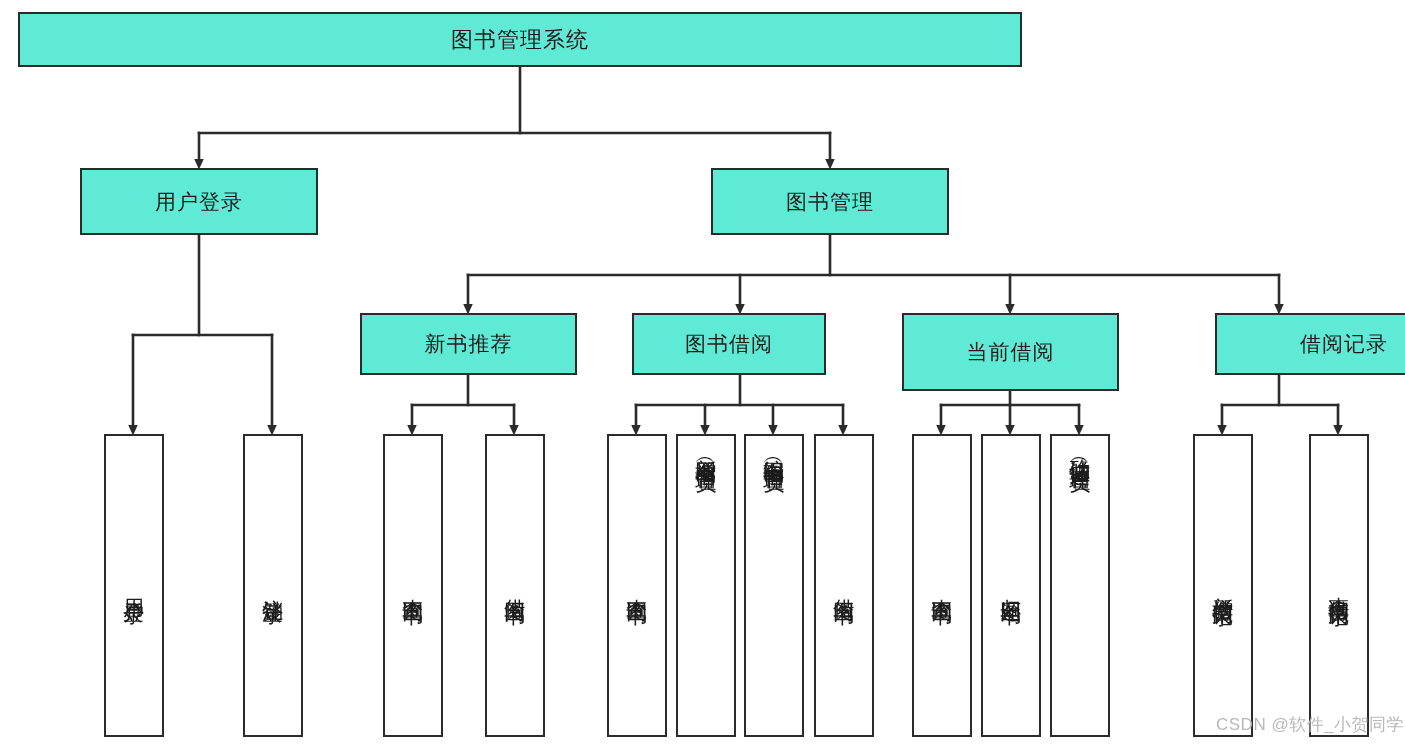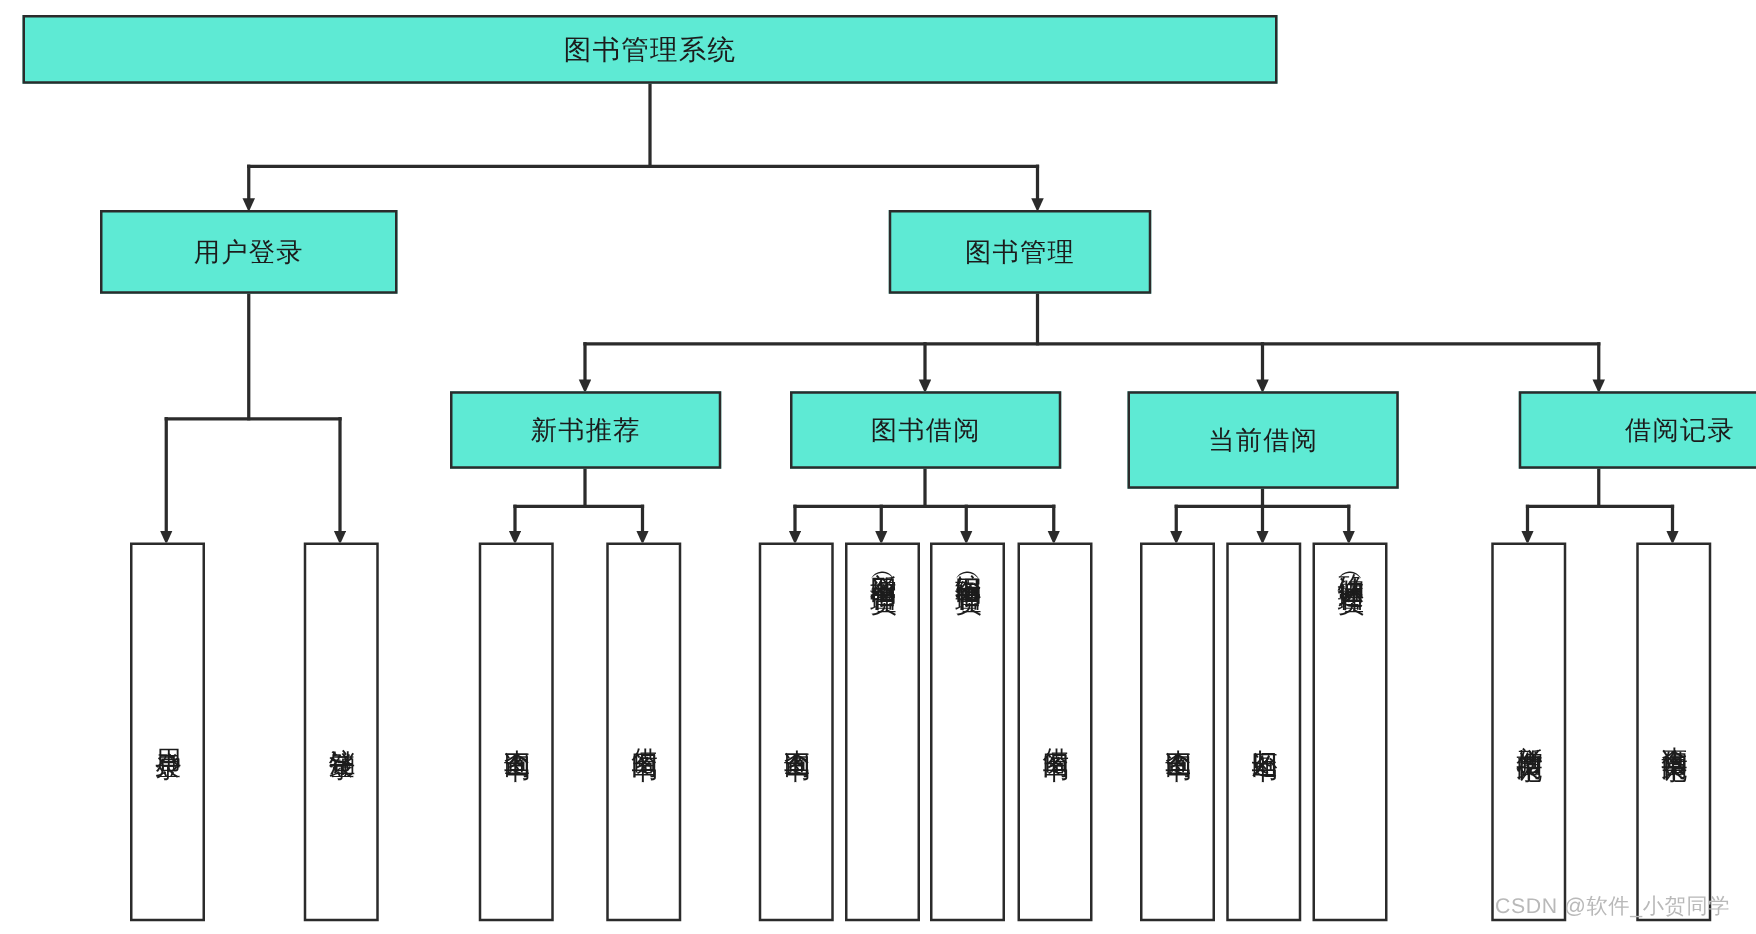--- a/index.html
+++ b/index.html
@@ -49,20 +49,21 @@
 
   .watermark{
     position:absolute;
     left:1196px;top:713px;
     font-size:17px;
     color:#b9b9b9;
     letter-spacing:0.5px;
     z-index:5;
     white-space:nowrap;
     pointer-events:none;
+    padding-left:20px;
   }
 </style>
 </head>
 <body>
 
 <div id="stage">
 
   <svg id="wires" viewBox="0 0 1405 747" xmlns="http://www.w3.org/2000/svg">
     <defs>
       <marker id="arw" markerWidth="12" markerHeight="12" refX="1.5" refY="5" orient="auto" markerUnits="userSpaceOnUse">
@@ -113,28 +114,28 @@
     </g>
   </svg>
 
   <div class="node root" style="left:18px;top:12px;width:1004px;height:55px;">
     <span>图书管理系统</span>
   </div>
 
   <div class="node lvl2" style="left:80px;top:168px;width:238px;height:67px;">
     <span>用户登录</span>
   </div>
-  <div class="node lvl2" style="left:711px;top:168px;width:210px;height:67px;">
+  <div class="node lvl2" style="left:711px;top:168px;width:238px;height:67px;">
     <span>图书管理</span>
   </div>
 
   <div class="node lvl3" style="left:360px;top:313px;width:217px;height:62px;">
     <span>新书推荐</span>
   </div>
-  <div class="node lvl3" style="left:632px;top:313px;width:217px;height:62px;">
+  <div class="node lvl3" style="left:632px;top:313px;width:194px;height:62px;">
     <span>图书借阅</span>
   </div>
   <div class="node lvl3" style="left:902px;top:313px;width:217px;height:78px;">
     <span>当前借阅</span>
   </div>
   <div class="node lvl3" style="left:1171px;top:313px;width:258px;height:62px;margin-left:44px;">
     <span>借阅记录</span>
   </div>
 
   <div class="leaf mid" style="left:104px;top:434px;width:60px;height:303px;">

